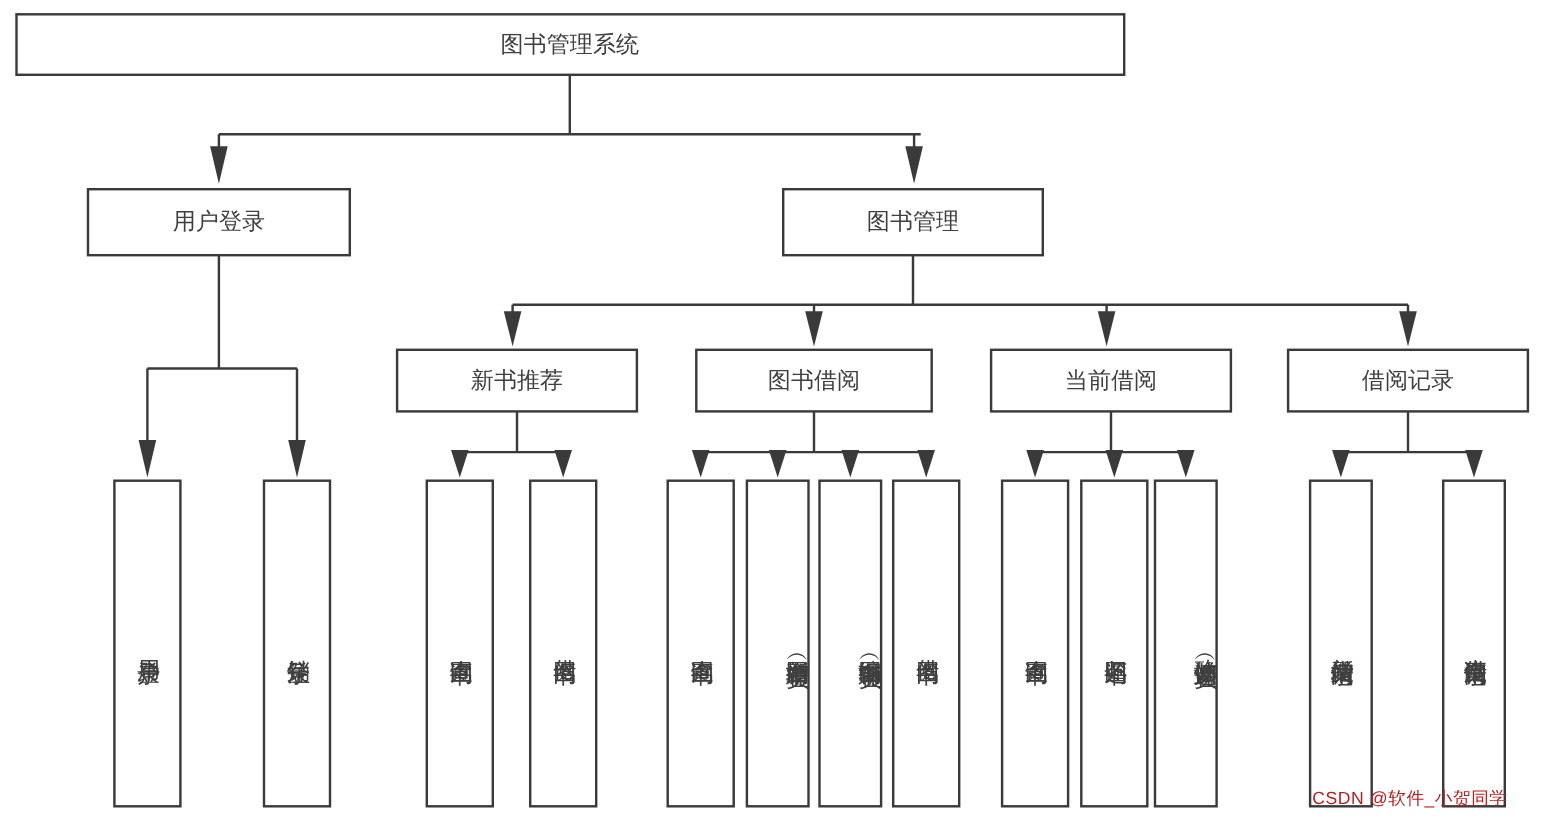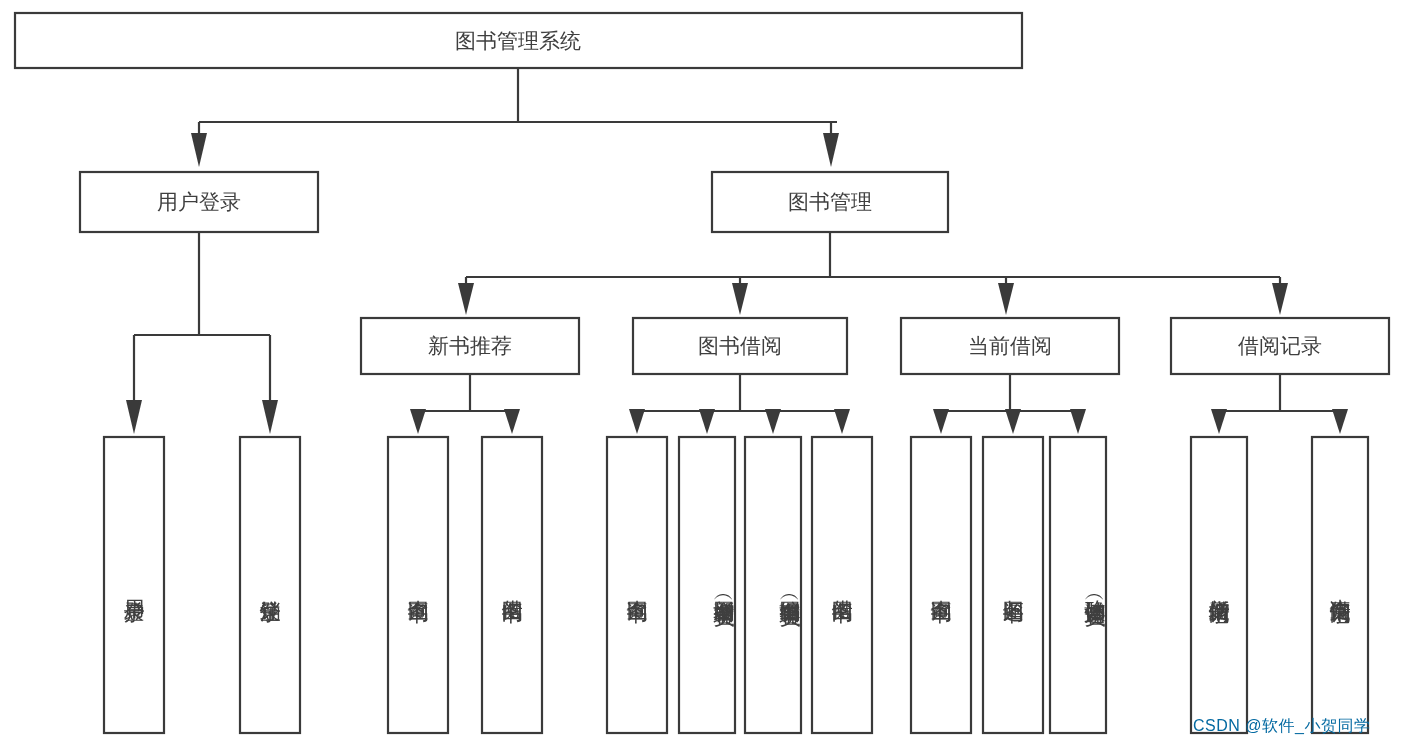--- a/index.html
+++ b/index.html
@@ -62,21 +62,21 @@
     letter-spacing: 1px;
     white-space: nowrap;
     pointer-events: none;
   }
   #watermark {
     position: absolute;
     left: 1193px;
     top: 716px;
     font-family: "Liberation Sans", "DejaVu Sans", sans-serif;
     font-size: 16px;
-    color: #0369a1;
+    color: #b91c1c;
     white-space: nowrap;
     letter-spacing: 0.5px;
   }
 </style>
 </head>
 <body>
 
 <div id="diagram-root">
 
   <svg id="flowchart" viewBox="0 0 1405 747">

